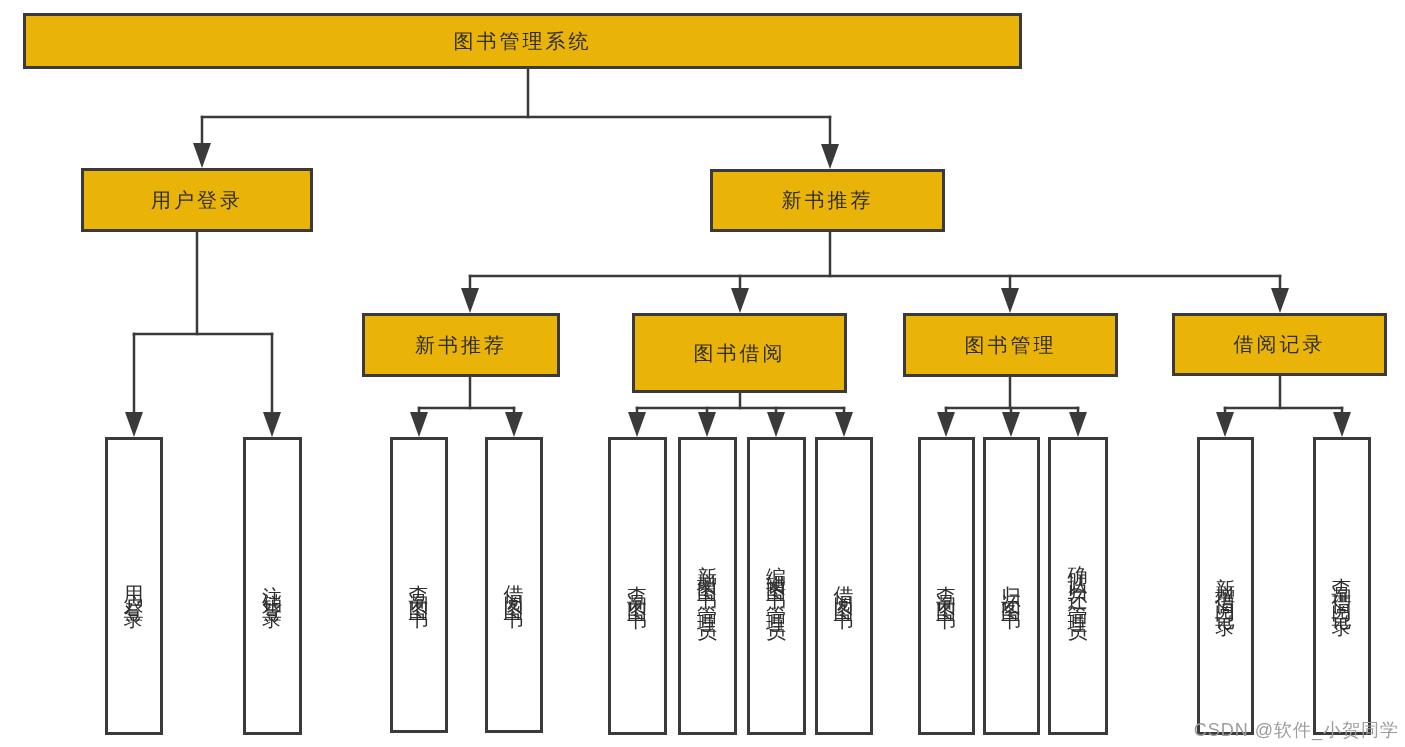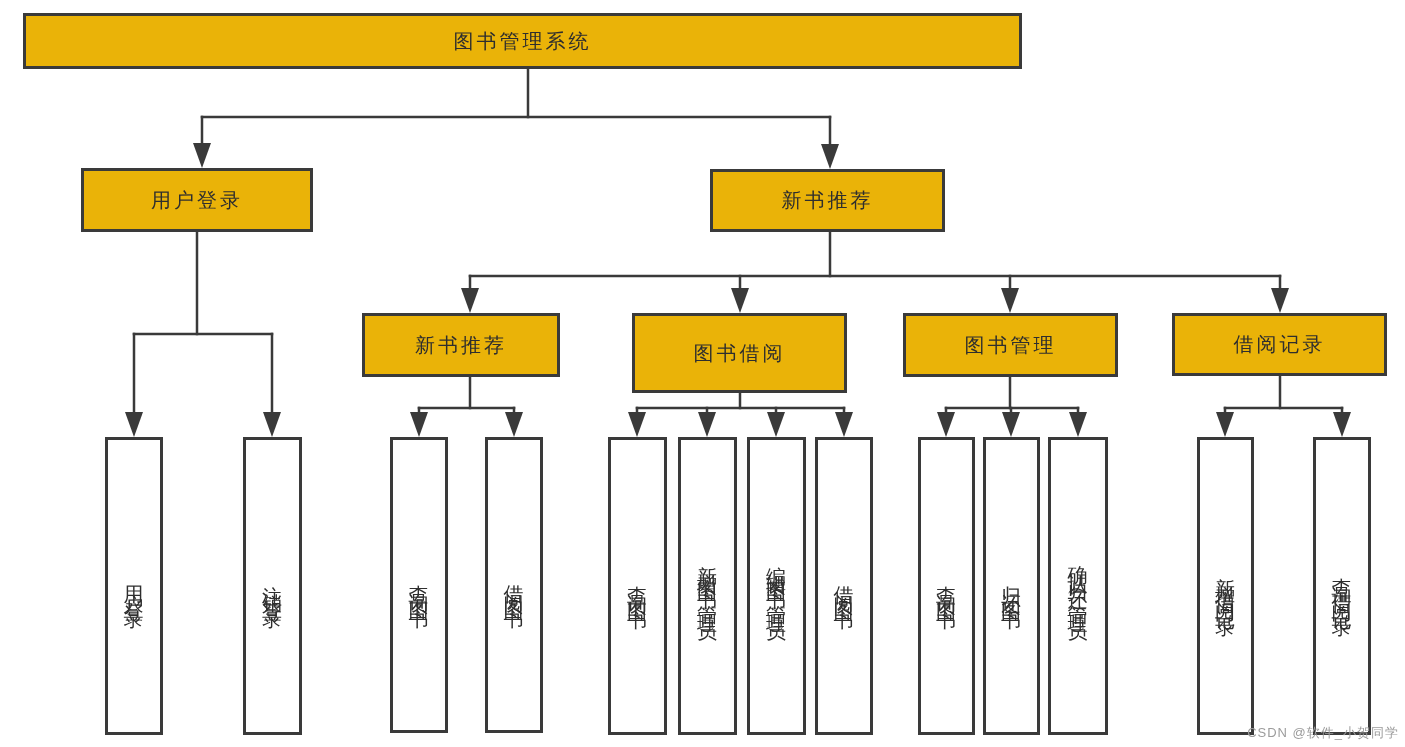--- a/index.html
+++ b/index.html
@@ -47,21 +47,21 @@
     stroke: #3a3a3a;
     stroke-width: 2.5;
     stroke-linecap: square;
     fill: none;
   }
   .arrowhead { fill: #3a3a3a; stroke: none; }
   #watermark {
     position: absolute;
     right: 6px;
     bottom: 5px;
-    font-size: 13px;
+    font-size: 18px;
     letter-spacing: 1px;
     color: #9c9c9c;
     z-index: 10;
   }
 </style>
 </head>
 <body>
 
 <div id="canvas">
 

